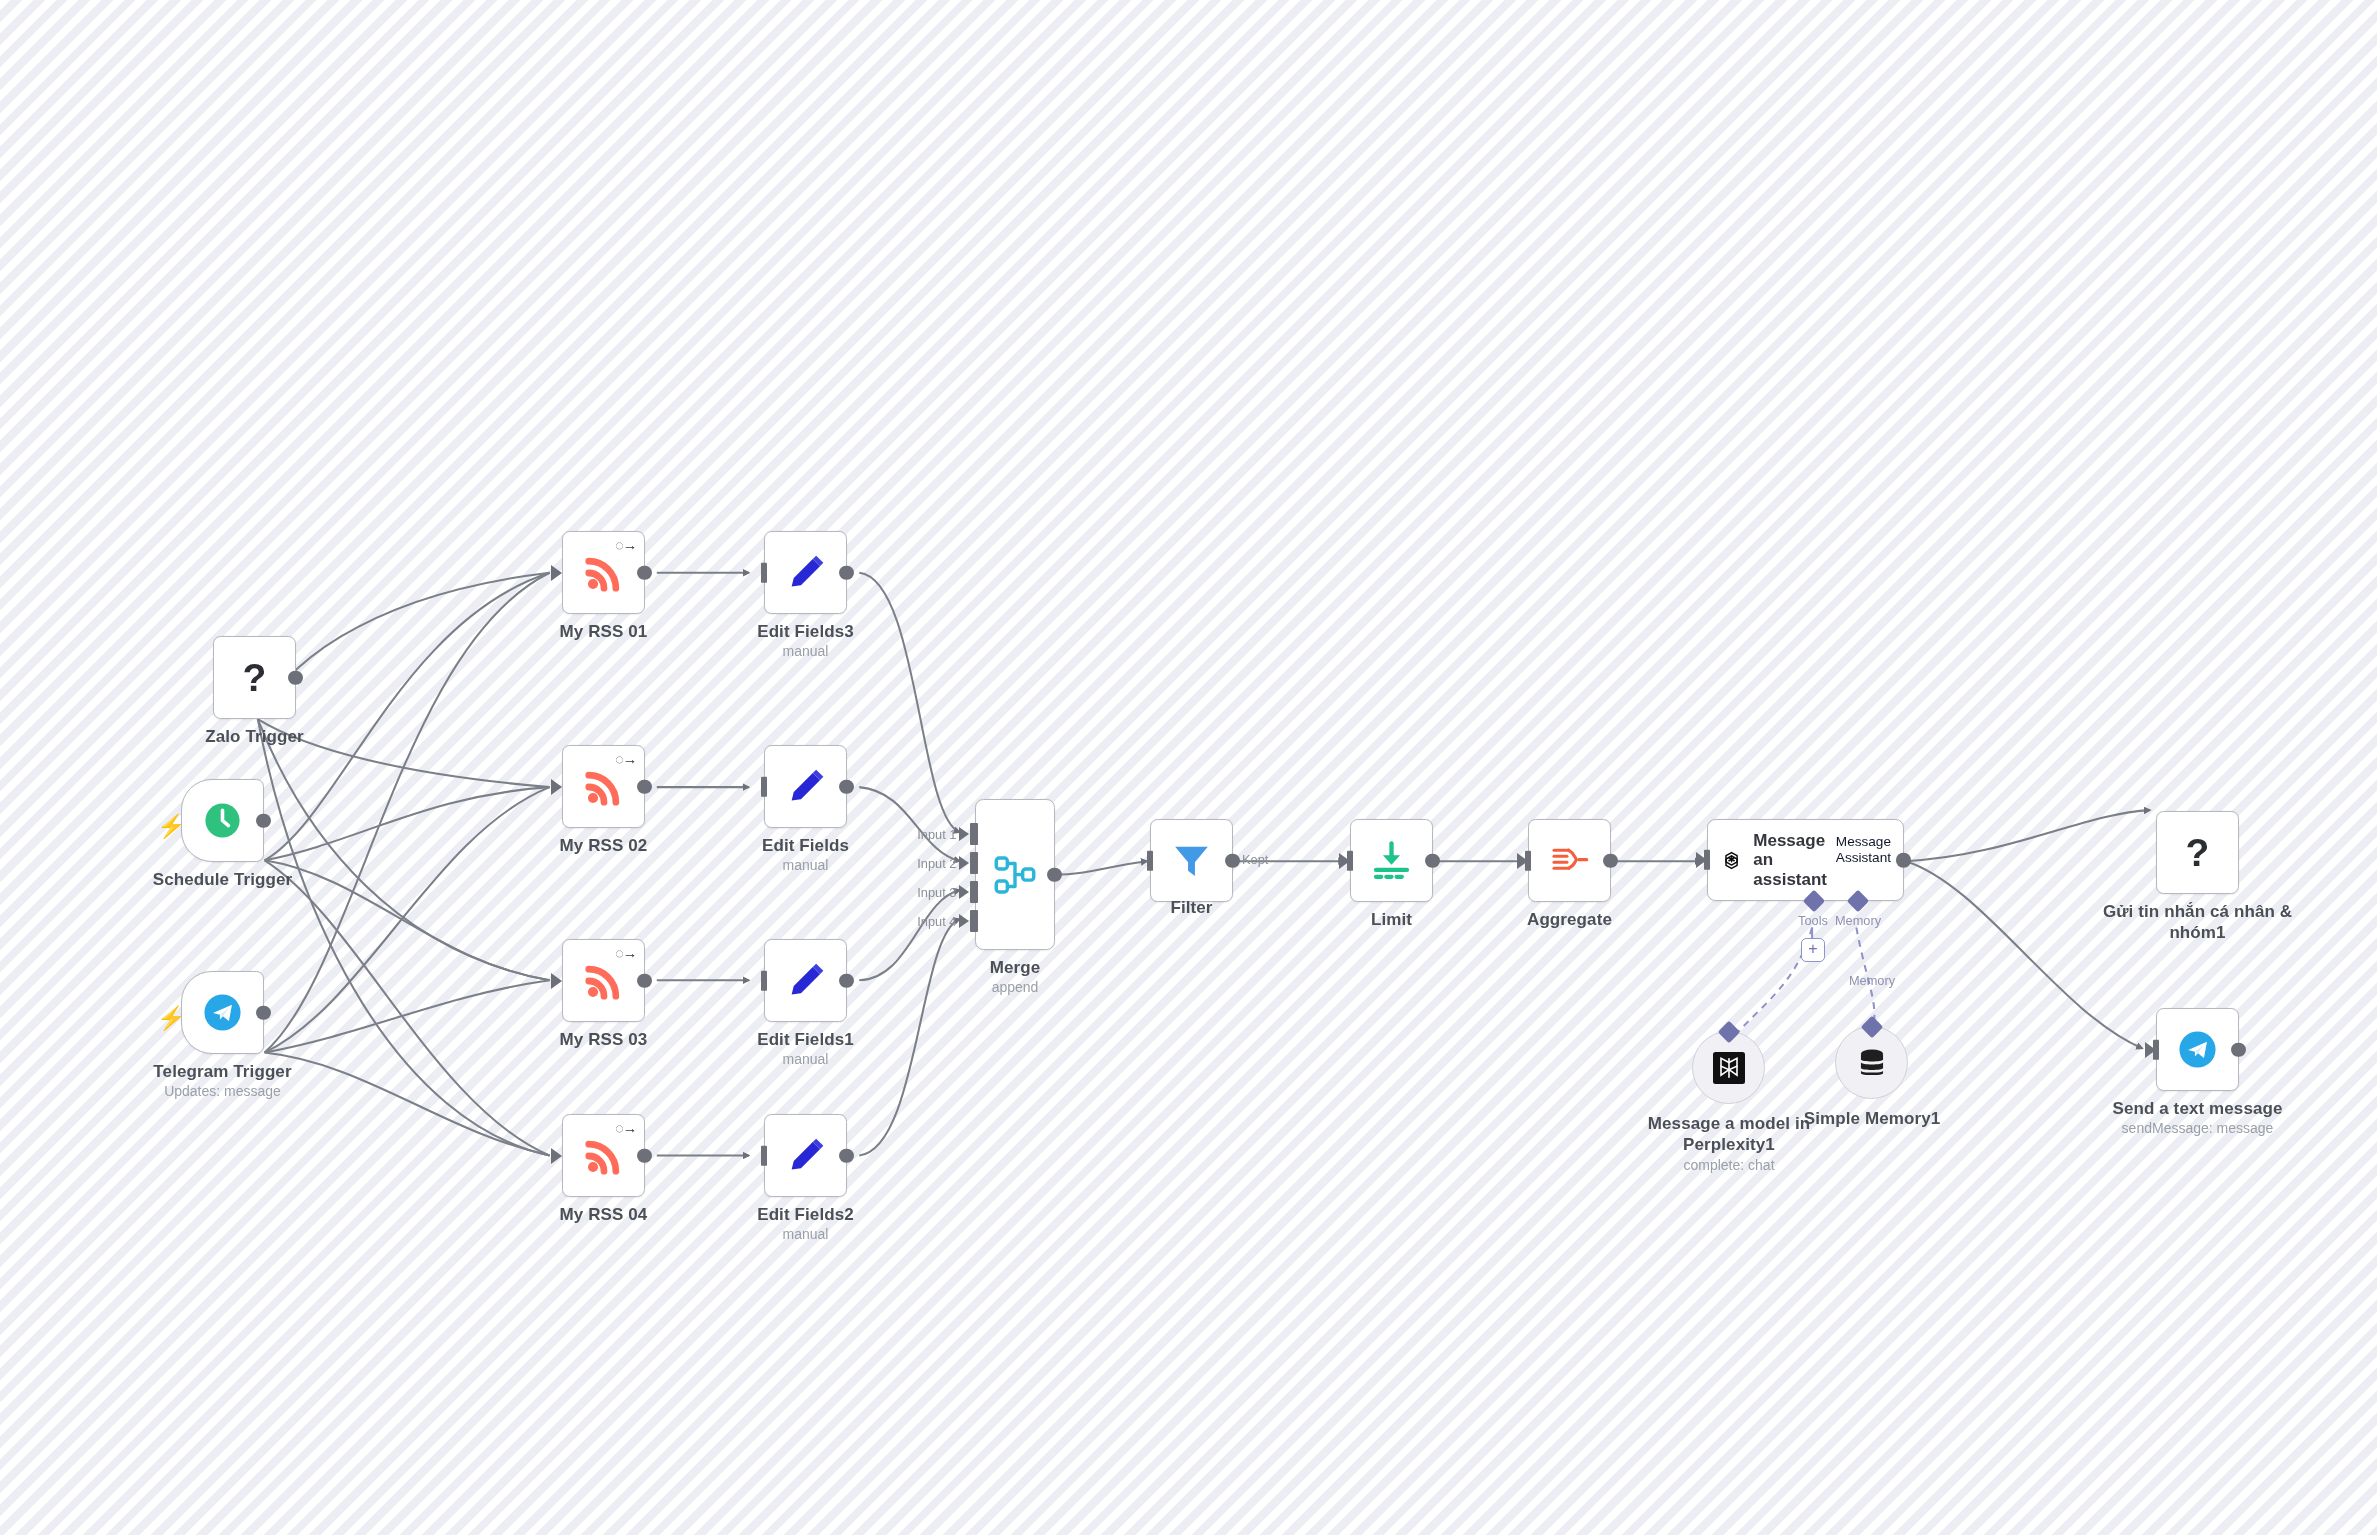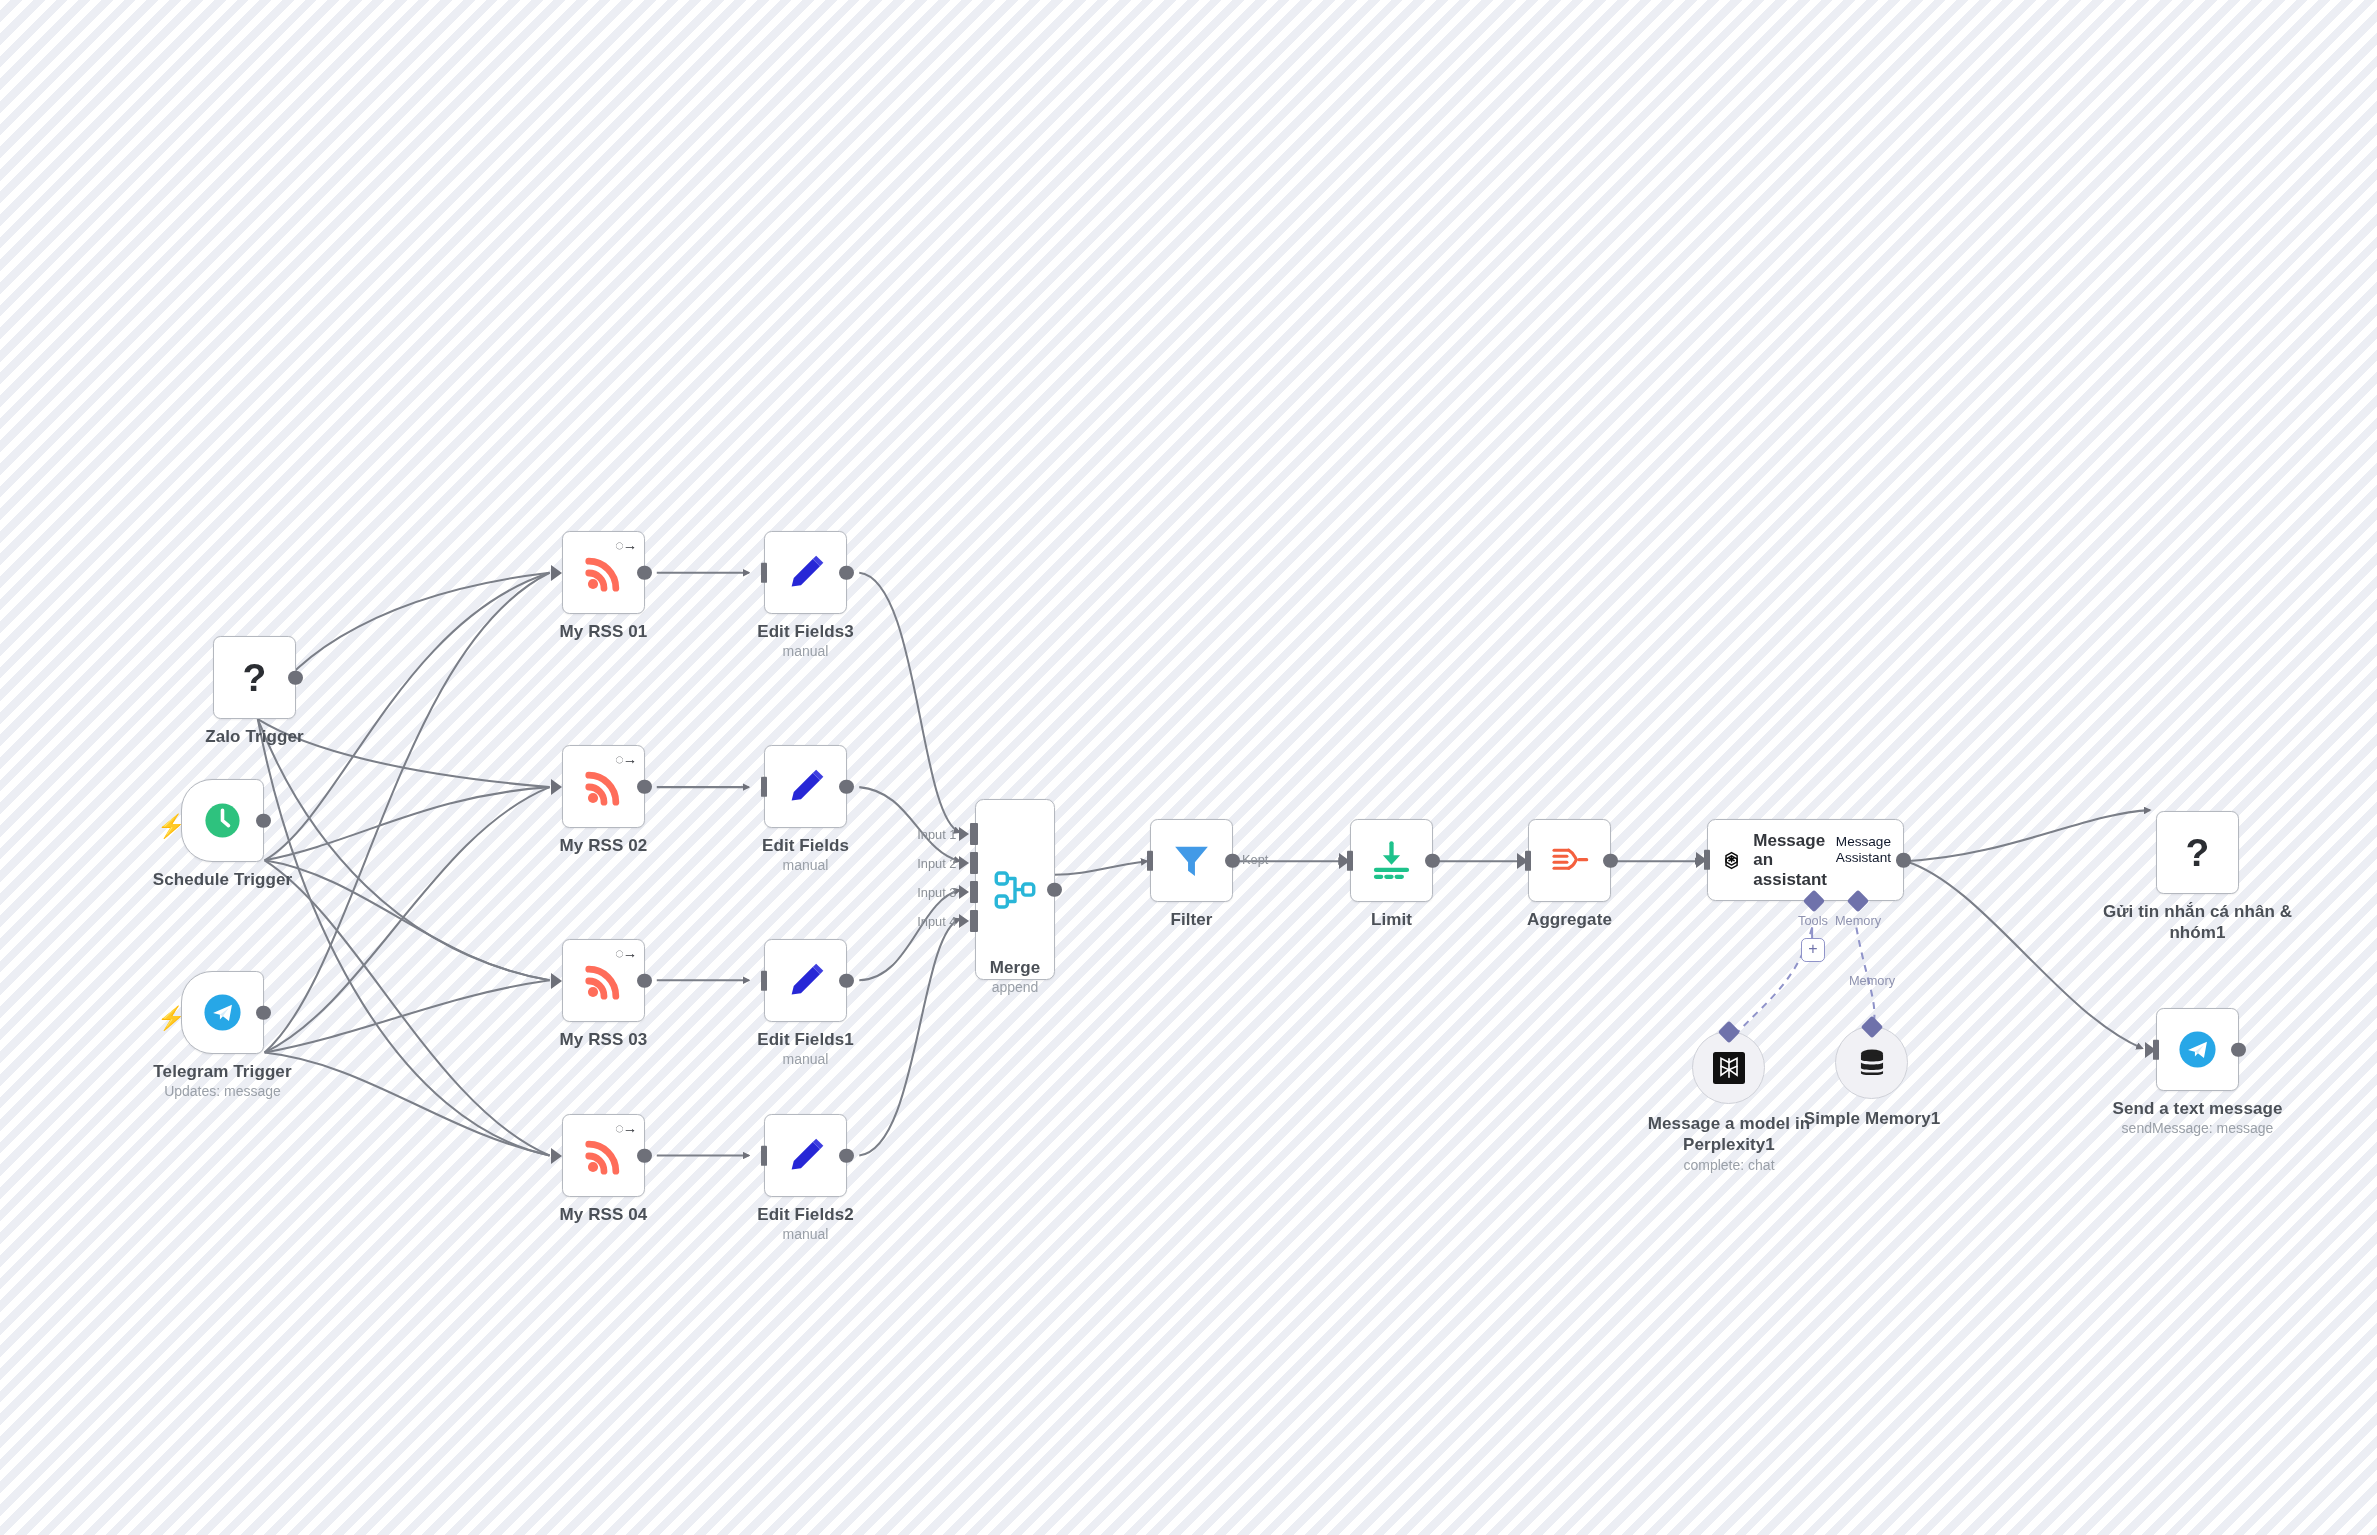--- a/index.html
+++ b/index.html
@@ -144,21 +144,21 @@
   .ico { display: block; }
   .qmark {
     font-size: 39px;
     font-weight: 700;
     color: #2b2e33;
     line-height: 1;
     font-family: "Liberation Sans", sans-serif;
   }
 
   
-  .merge-box { width: 80px; height: 181px; border-radius: 8.5px; }
+  .merge-box { width: 80px; height: 151px; border-radius: 8.5px; }
   .merge-port {
     position: absolute;
     left: -6px;
     width: 7.7px;
     height: 22px;
     background: #6e7079;
     border-radius: 0.9px;
   }
   .merge-port .tri {
     position: absolute;
@@ -500,21 +500,21 @@
   </div>
 
   <div class="node" style="left:1150px; top:819px;">
     <div class="node-box node-sq">
       <span class="stub-in"></span>
       <svg width="43" height="43" viewBox="0 0 50 50">
         <path d="M6 9 L44 9 L29 27 L29 43 L21 37 L21 27 Z" fill="#429ae7"></path>
       </svg>
       <span class="dot-out"></span>
     </div>
-    <div class="node-caption" style="top:90px;">Filter</div>
+    <div class="node-caption" style="top:78px;">Filter</div>
     <div style="position:absolute; left:92px; top:33px; font-size:12.8px; color:#8b9097;">Kept</div>
   </div>
 
   <div class="node" style="left:1350px; top:819px;">
     <div class="node-box node-sq">
       <span class="arrow-in"></span>
       <span class="stub-in"></span>
       <svg width="43" height="43" viewBox="0 0 50 50">
         <path d="M25 5 L25 25" stroke="#1ec28b" stroke-width="5" stroke-linecap="round"></path>
         <path d="M15 19 L25 30 L35 19" fill="#1ec28b"></path>

